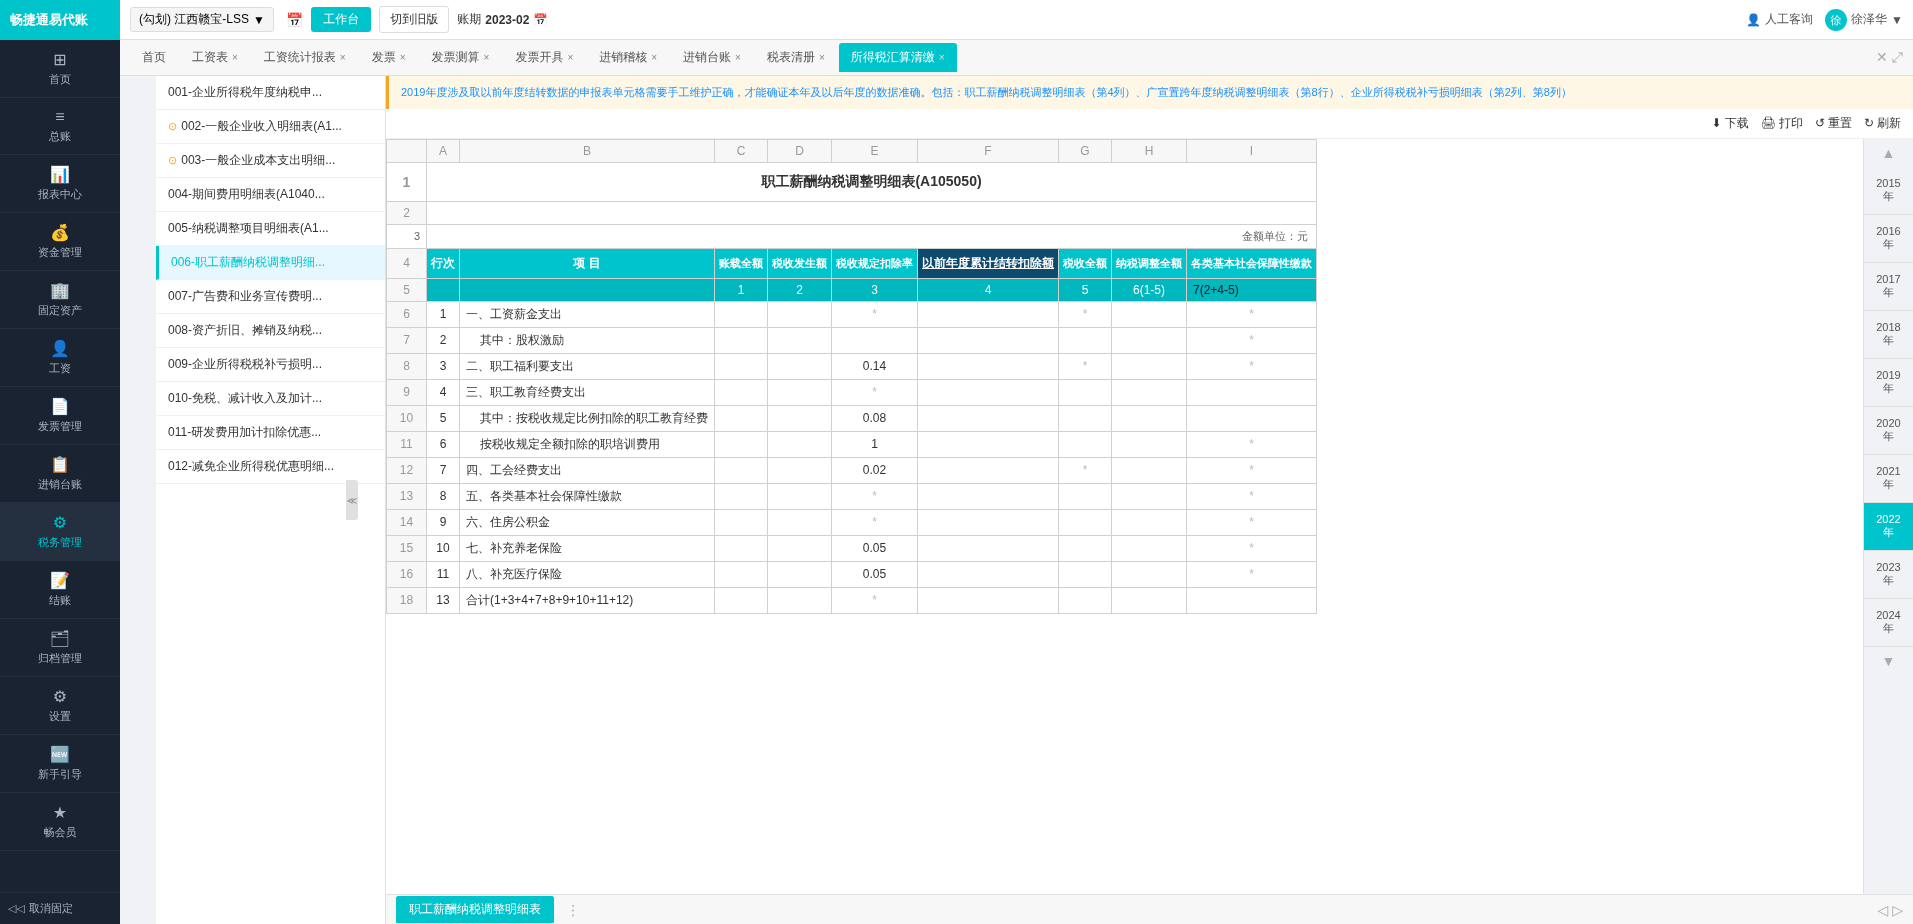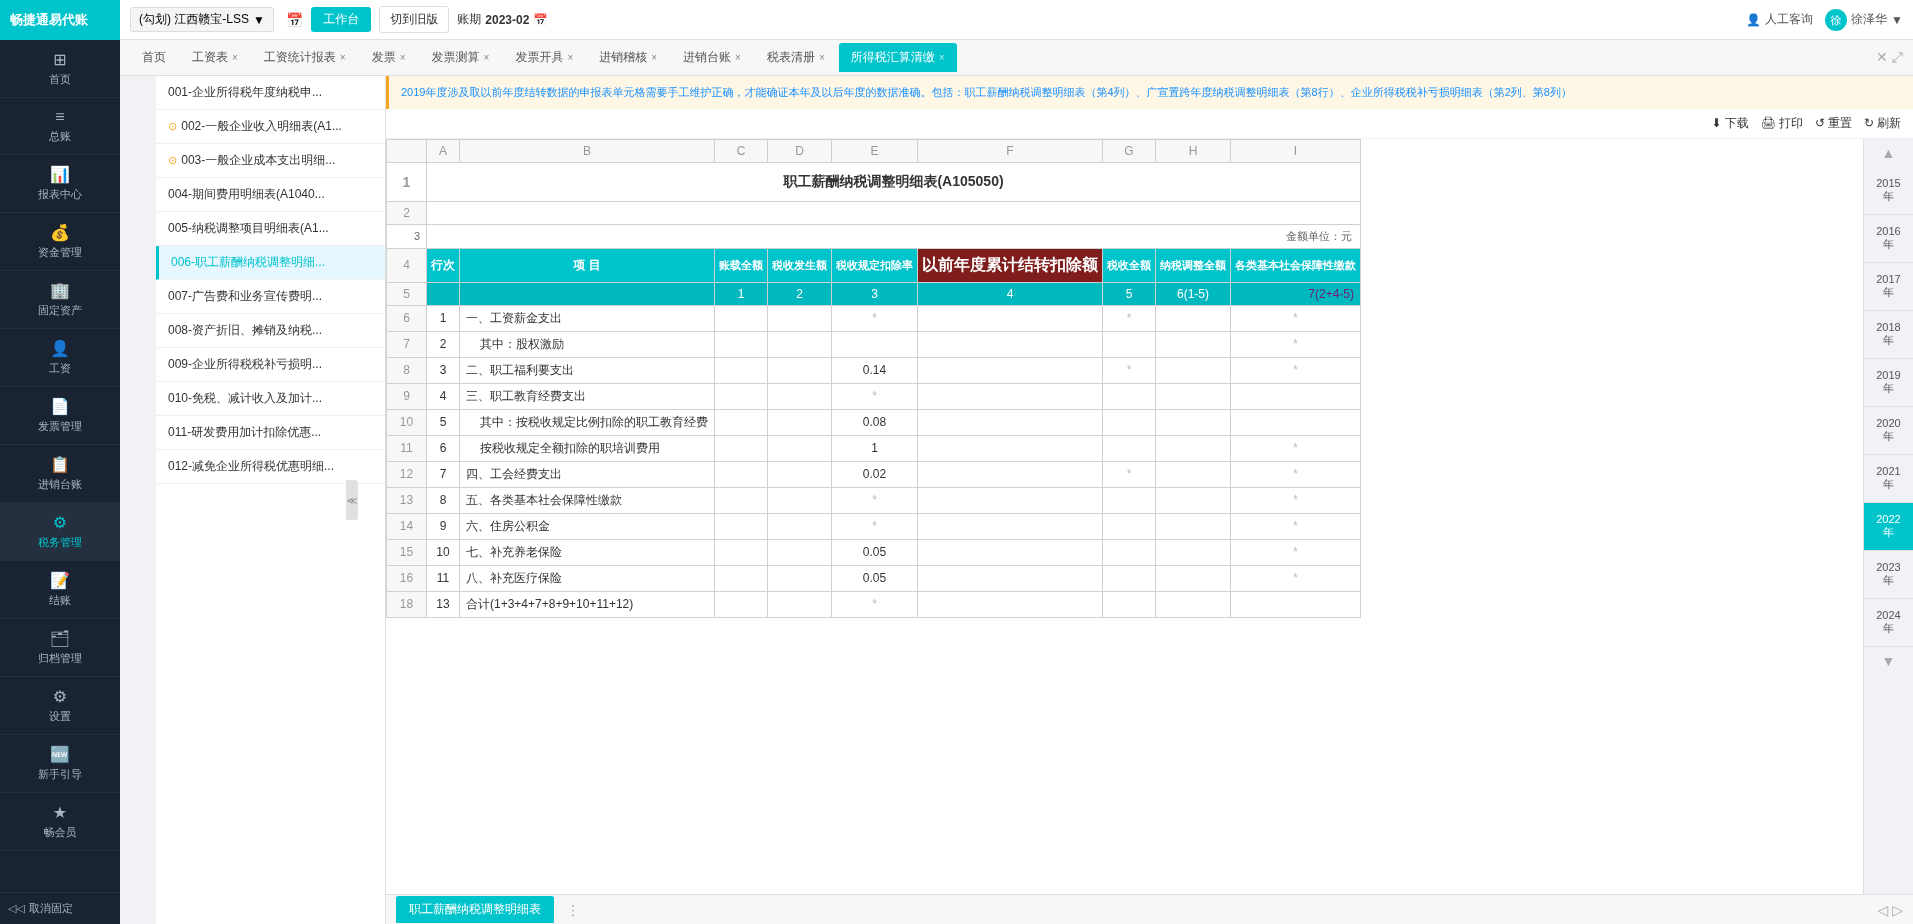--- a/index.html
+++ b/index.html
@@ -589,37 +589,37 @@
                   <td colspan="9" style="text-align:right;font-size:11px;color:#666;padding-right:8px;">金额单位：元</td>
                 </tr>
 
                 <tr>
                   <td class="row-num">4</td>
                   <th style="background:#00c4cc;color:white;text-align:center;padding:6px 4px;">行次</th>
                   <th style="background:#00c4cc;color:white;text-align:center;padding:6px 4px;">项 目</th>
                   <th style="background:#00c4cc;color:white;text-align:center;padding:6px 4px;font-size:11px;">账载全额</th>
                   <th style="background:#00c4cc;color:white;text-align:center;padding:6px 4px;font-size:11px;">税收发生额</th>
                   <th style="background:#00c4cc;color:white;text-align:center;padding:6px 4px;font-size:11px;">税收规定扣除率</th>
-                  <th style="background:#7f1d1d;color:white;text-align:center;padding:6px 4px;font-size:16px;">以前年度累计结转扣除额</th>
+                  <th style="background:#0c4a6e;color:white;text-align:center;padding:6px 4px;font-size:12px;text-decoration:underline;">以前年度累计结转扣除额</th>
                   <th style="background:#00c4cc;color:white;text-align:center;padding:6px 4px;font-size:11px;">税收全额</th>
                   <th style="background:#00c4cc;color:white;text-align:center;padding:6px 4px;font-size:11px;">纳税调整全额</th>
                   <th style="background:#00c4cc;color:white;text-align:center;padding:6px 4px;font-size:11px;">各类基本社会保障性缴款</th>
                 </tr>
 
                 <tr>
                   <td class="row-num">5</td>
                   <td style="background:#00b8be;color:white;text-align:center;"></td>
                   <td style="background:#00b8be;color:white;text-align:center;"></td>
                   <td style="background:#00b8be;color:white;text-align:center;">1</td>
                   <td style="background:#00b8be;color:white;text-align:center;">2</td>
                   <td style="background:#00b8be;color:white;text-align:center;">3</td>
                   <td style="background:#00b8be;color:white;text-align:center;">4</td>
                   <td style="background:#00b8be;color:white;text-align:center;">5</td>
                   <td style="background:#00b8be;color:white;text-align:center;">6(1-5)</td>
-                  <td style="background:#00b8be;color:#701a75;text-align:right;">7(2+4-5)</td>
+                  <td style="background:#00b8be;color:#0f172a;text-align:left;">7(2+4-5)</td>
                 </tr>
 
                 <tr>
                   <td class="row-num">6</td>
                   <td style="text-align:center;">1</td>
                   <td>一、工资薪金支出</td>
                   <td style="text-align:center;"></td>
                   <td style="text-align:center;"></td>
                   <td style="text-align:center;color:#bbb;">*</td>
                   <td style="text-align:center;"></td>

